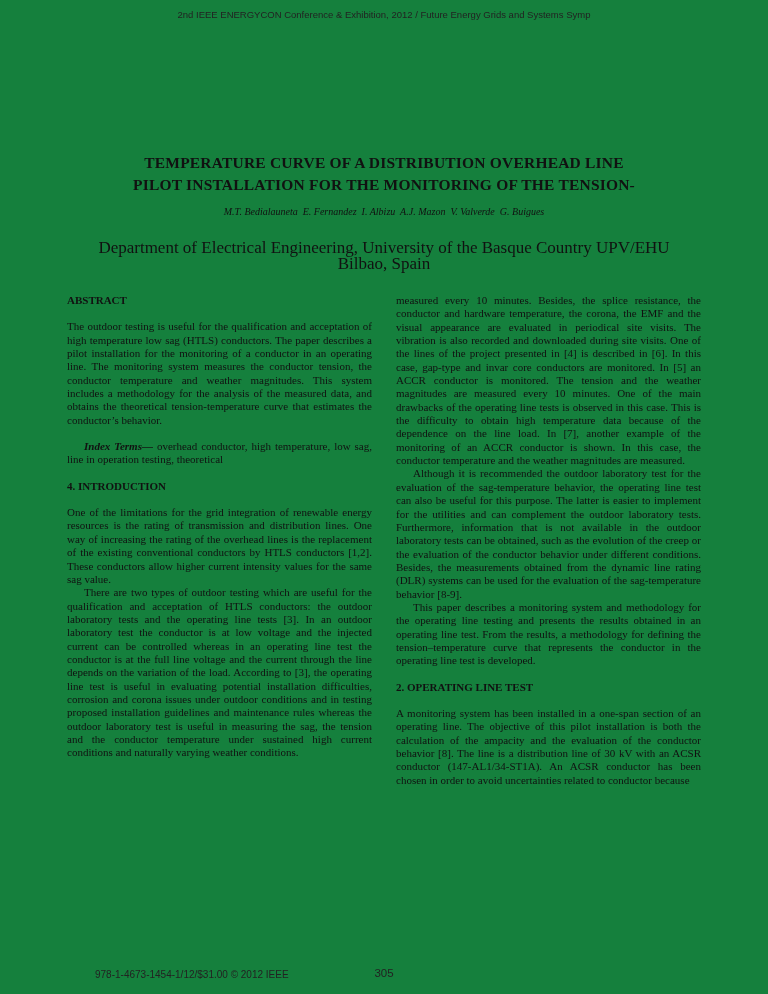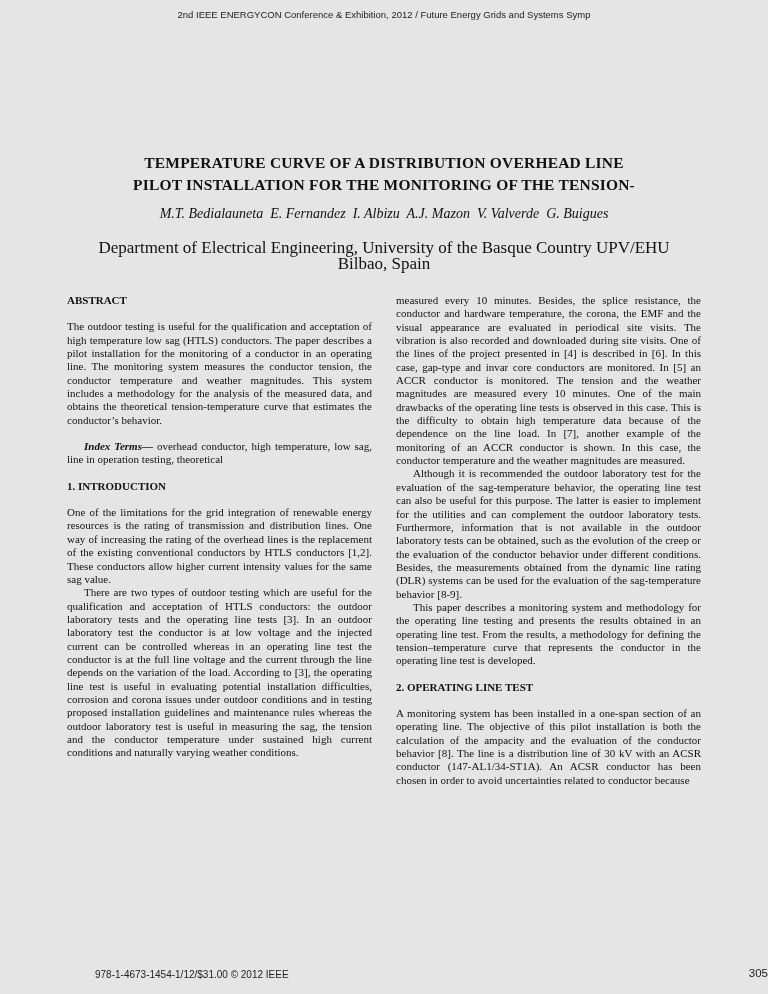--- a/index.html
+++ b/index.html
@@ -1,20 +1,20 @@
 <!DOCTYPE html>
 <html><head>
 <meta charset="utf-8">
 <style>
   html, body { margin: 0; padding: 0; background: #ffffff; }
   .page {
     position: relative;
     width: 768px;
     height: 994px;
-    background: #e5e5e5;
+    background: #15803d;
     color: #111111;
     font-family: "Liberation Serif", "DejaVu Serif", serif;
     overflow: hidden;
   }
   .running-header {
     position: absolute;
     top: 9px; left: 0; right: 0;
     text-align: center;
     font-family: "Liberation Sans", "DejaVu Sans", sans-serif;
     font-size: 9.5px;
@@ -27,21 +27,21 @@
     font-weight: bold;
     font-size: 15.5px;
     line-height: 22px;
     letter-spacing: 0.2px;
   }
   .authors {
     position: absolute;
     top: 206px; left: 0; right: 0;
     text-align: center;
     font-style: italic;
-    font-size: 14px;
+    font-size: 10px;
     white-space: pre-wrap;
   }
   .affiliation {
     position: absolute;
     top: 240px; left: 0; right: 0;
     text-align: center;
     font-size: 17px;
     line-height: 16px;
   }
   .col {
@@ -69,21 +69,21 @@
   .footer-copyright {
     position: absolute;
     left: 95px; top: 969px;
     font-family: "Liberation Sans", "DejaVu Sans", sans-serif;
     font-size: 10px;
     color: #222222;
   }
   .footer-page-number {
     position: absolute;
     left: 0; right: 0; top: 967px;
-    text-align: right;
+    text-align: center;
     font-family: "Liberation Sans", "DejaVu Sans", sans-serif;
     font-size: 11.5px;
     color: #222222;
   }
 </style>
 </head>
 <body>
 
 <div class="page">
 
@@ -98,21 +98,21 @@
 
   <div class="affiliation">
     <div>Department of Electrical Engineering, University of the Basque Country UPV/EHU</div>
     <div>Bilbao, Spain</div>
   </div>
 
   <div class="col col-left">
     <h3 class="first">ABSTRACT</h3>
     <p>The outdoor testing is useful for the qualification and acceptation of high temperature low sag (HTLS) conductors. The paper describes a pilot installation for the monitoring of a conductor in an operating line. The monitoring system measures the conductor tension, the conductor temperature and weather magnitudes. This system includes a methodology for the analysis of the measured data, and obtains the theoretical tension-temperature curve that estimates the conductor’s behavior.</p>
     <p class="indent space-above"><span class="bi">Index Terms—</span><span> overhead conductor, high temperature, low sag, line in operation testing, theoretical</span></p>
-    <h3>1. INTRODUCTION</h3>
+    <h3>4. INTRODUCTION</h3>
     <p>One of the limitations for the grid integration of renewable energy resources is the rating of transmission and distribution lines. One way of increasing the rating of the overhead lines is the replacement of the existing conventional conductors by HTLS conductors [1,2]. These conductors allow higher current intensity values for the same sag value.</p>
     <p class="indent">There are two types of outdoor testing which are useful for the qualification and acceptation of HTLS conductors: the outdoor laboratory tests and the operating line tests [3]. In an outdoor laboratory test the conductor is at low voltage and the injected current can be controlled whereas in an operating line test the conductor is at the full line voltage and the current through the line depends on the variation of the load. According to [3], the operating line test is useful in evaluating potential installation difficulties, corrosion and corona issues under outdoor conditions and in testing proposed installation guidelines and maintenance rules whereas the outdoor laboratory test is useful in measuring the sag, the tension and the conductor temperature under sustained high current conditions and naturally varying weather conditions.</p>
   </div>
 
   <div class="col col-right">
     <p>measured every 10 minutes. Besides, the splice resistance, the conductor and hardware temperature, the corona, the EMF and the visual appearance are evaluated in periodical site visits. The vibration is also recorded and downloaded during site visits. One of the lines of the project presented in [4] is described in [6]. In this case, gap-type and invar core conductors are monitored. In [5] an ACCR conductor is monitored. The tension and the weather magnitudes are measured every 10 minutes. One of the main drawbacks of the operating line tests is observed in this case. This is the difficulty to obtain high temperature data because of the dependence on the line load. In [7], another example of the monitoring of an ACCR conductor is shown. In this case, the conductor temperature and the weather magnitudes are measured.</p>
     <p class="indent">Although it is recommended the outdoor laboratory test for the evaluation of the sag-temperature behavior, the operating line test can also be useful for this purpose. The latter is easier to implement for the utilities and can complement the outdoor laboratory tests. Furthermore, information that is not available in the outdoor laboratory tests can be obtained, such as the evolution of the creep or the evaluation of the conductor behavior under different conditions. Besides, the measurements obtained from the dynamic line rating (DLR) systems can be used for the evaluation of the sag-temperature behavior [8-9].</p>
     <p class="indent">This paper describes a monitoring system and methodology for the operating line testing and presents the results obtained in an operating line test. From the results, a methodology for defining the tension–temperature curve that represents the conductor in the operating line test is developed.</p>
     <h3>2. OPERATING LINE TEST</h3>
     <p>A monitoring system has been installed in a one-span section of an operating line. The objective of this pilot installation is both the calculation of the ampacity and the evaluation of the conductor behavior [8]. The line is a distribution line of 30 kV with an ACSR conductor (147-AL1/34-ST1A). An ACSR conductor has been chosen in order to avoid uncertainties related to conductor because</p>

